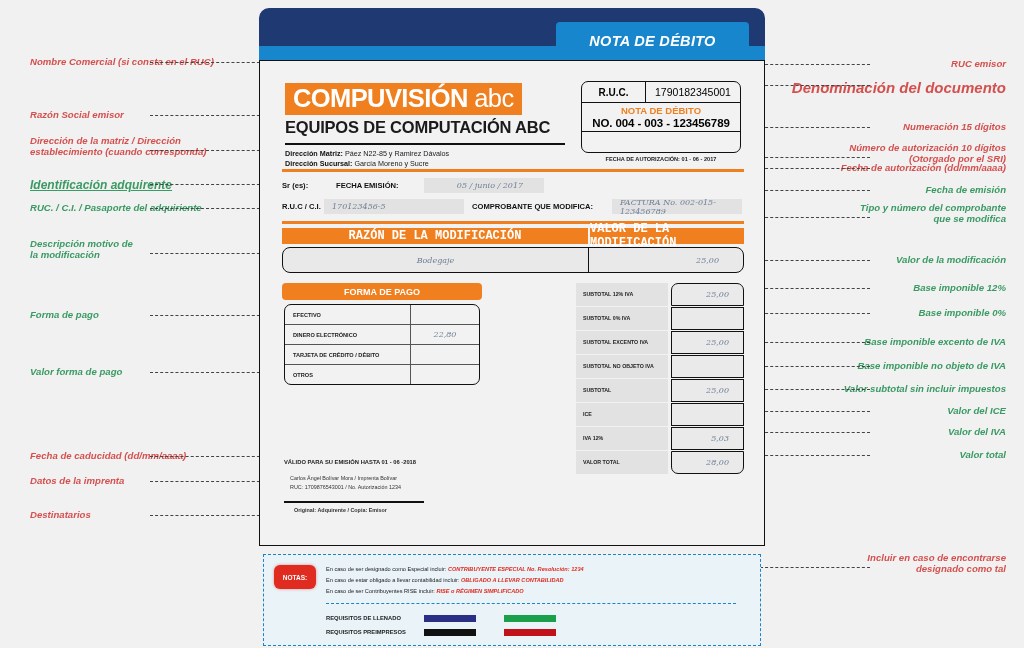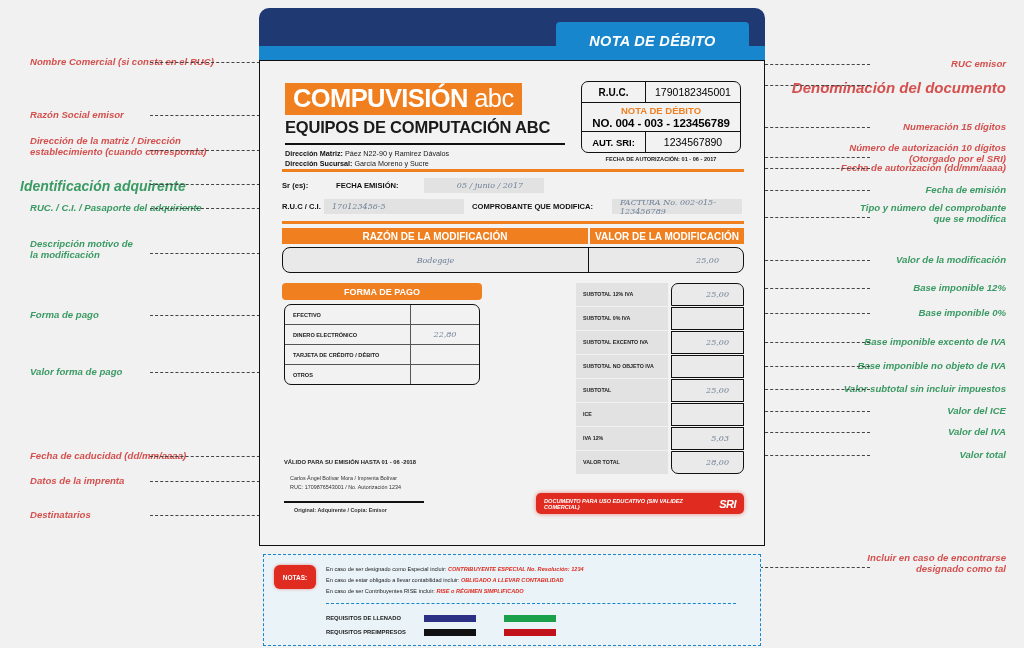--- a/index.html
+++ b/index.html
@@ -82,22 +82,22 @@
   .cval{
     background:#e2e2e2;height:15px;display:flex;align-items:center;
     color:#6d7f96;font-size:8px;font-family:"DejaVu Serif", serif;font-style:italic;
     padding-left:8px;box-sizing:border-box;
   }
   .hr-orange2{position:absolute;left:22px;top:160px;width:462px;height:2.5px;background:#ef7f1f;}
 
   
   .modhead{position:absolute;left:22px;top:167px;width:462px;height:16px;display:flex;gap:2px;}
   .modhead div{
-    background:#ef7f1f;color:#fff;font-weight:bold;font-size:10px;
-    display:flex;align-items:center;justify-content:center;
+    background:#ef7f1f;color:#fff;font-weight:bold;font-size:12px;
+    display:flex;align-items:center;justify-content:center;font-family:Liberation Mono, monospace;
   }
   .modbody{
     position:absolute;left:22px;top:186px;width:462px;height:26px;
     border:1.8px solid #111;border-radius:8px;box-sizing:border-box;display:flex;background:#e9e9e9;
   }
   .modbody .c1{flex:1;border-right:1.8px solid #111;display:flex;align-items:center;justify-content:center;}
   .modbody .c2{width:154px;display:flex;align-items:center;justify-content:flex-end;padding-right:24px;box-sizing:border-box;}
   .hand{color:#6d7f96;font-size:8px;font-family:"DejaVu Serif", serif;font-style:italic;}
 
   
@@ -171,21 +171,21 @@
       <div class="ann ann-left red" style="right: 786px; left: 30px; font-size: 9.6px; top: 57px;">
         <span class="txt">Nombre Comercial (si  consta en el RUC)</span>
       </div>
       <div class="ann ann-left red" style="right: 786px; left: 30px; font-size: 9.6px; top: 110px;">
         <span class="txt">Razón Social emisor</span>
       </div>
       <div class="ann ann-left red" style="right: 786px; left: 30px; font-size: 9.6px; top: 136px;">
         <span class="txt">Dirección de la matriz / Dirección</span>
         <span class="txt">establecimiento (cuando corresponda)</span>
       </div>
-      <div class="ann ann-left green" style="right: 786px; left: 20px; font-size: 14px; top: 179px;">
+      <div class="ann ann-left green" style="right: 786px; left: 30px; font-size: 12px; top: 179px; text-decoration: underline;">
         <span class="txt">Identificación adquirente</span>
       </div>
       <div class="ann ann-left green" style="right: 786px; left: 30px; font-size: 9.6px; top: 203px;">
         <span class="txt">RUC. / C.I. / Pasaporte del adquiriente</span>
       </div>
       <div class="ann ann-left green" style="right: 786px; left: 30px; font-size: 9.6px; top: 239px;">
         <span class="txt">Descripción motivo de</span>
         <span class="txt">la modificación</span>
       </div>
       <div class="ann ann-left green" style="right: 786px; left: 30px; font-size: 9.6px; top: 310px;">
@@ -301,37 +301,33 @@
     </div>
 
     <div class="sheet">
 
       <div class="logo-box">
         <div class="logo-orange"><span>COMPUVISIÓN</span> <span class="abc">abc</span></div>
         <div class="logo-sub">EQUIPOS DE COMPUTACIÓN ABC</div>
       </div>
       <div class="hr-black"></div>
       <div class="addr">
-        <div><b>Dirección Matriz:</b> <span>Páez  N22-90 y Ramirez Dávalos</span></div>
+        <div><b>Dirección Matriz:</b> <span>Páez  N22-85 y Ramirez Dávalos</span></div>
         <div><b>Dirección Sucursal:</b> <span>García Moreno y Sucre</span></div>
       </div>
       <div class="hr-orange"></div>
 
       <div class="ruc-box">
         <div class="ruc-r1">
           <div class="c1">R.U.C.</div>
           <div class="c2">1790182345001</div>
         </div>
         <div class="ruc-r2">
           <div class="t">NOTA DE DÉBITO</div>
           <div class="n">NO.  004 - 003 - 123456789</div>
-        </div>
-        <div class="ruc-r3">
-          <div class="c1">AUT. SRI:</div>
-          <div class="c2">1234567890</div>
         </div>
       </div>
       <div class="aut-date">FECHA DE AUTORIZACIÓN: 01 - 06 - 2017</div>
 
       <div class="cust">
         <div class="crow">
           <div class="clab" style="width:42px">Sr (es):</div>
           <div class="clab" style="width:88px;padding-left:12px;">FECHA EMISIÓN:</div>
           <div class="cval" style="width:120px;justify-content:center;padding-left:12px">05 / junio / 2017</div>
         </div>
@@ -437,24 +433,20 @@
         </div>
 
       <div class="valido">VÁLIDO PARA SU EMISIÓN  HASTA 01 - 06 -2018</div>
       <div class="imprenta">
         <div>Carlos Ángel Bolívar Mora / Imprenta Bolívar</div>
         <div>RUC: 1709876543001 / No. Autorización 1234</div>
       </div>
       <div class="hr-foot"></div>
       <div class="destin">Original: Adquirente / Copia: Emisor</div>
 
-      <div class="edu">
-        <span class="t">DOCUMENTO PARA USO EDUCATIVO (SIN VALIDEZ COMERCIAL)</span>
-        <span class="sri">SRI</span>
-      </div>
     </div>
 
     <div class="notas">
       <div class="notas-badge">NOTAS:</div>
       <div class="notas-lines">
         <div><span>En caso de ser designado como Especial incluir:</span> <i>CONTRIBUYENTE ESPECIAL No. Resolución: 1234</i></div>
         <div><span>En caso de estar obligado a llevar contabilidad incluir:</span> <i>OBLIGADO A LLEVAR CONTABILIDAD</i></div>
         <div><span>En caso de ser Contribuyentes RISE incluir:</span> <i>RISE o RÉGIMEN SIMPLIFICADO</i></div>
       </div>
       <div class="notas-sep"></div>

